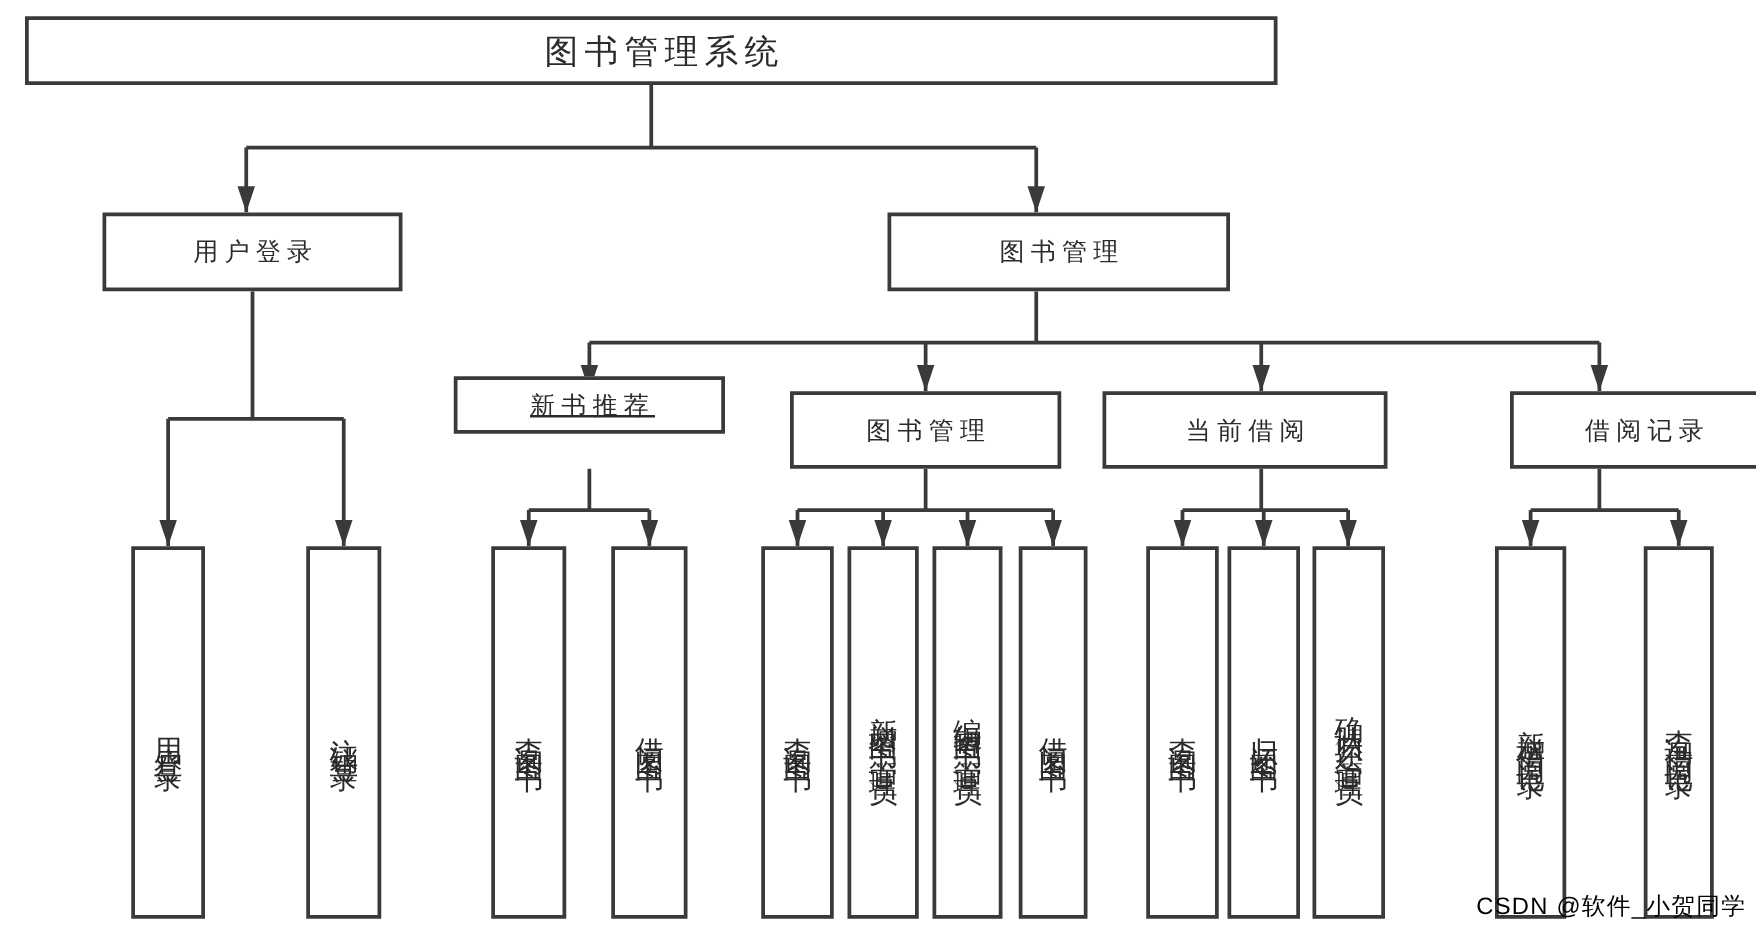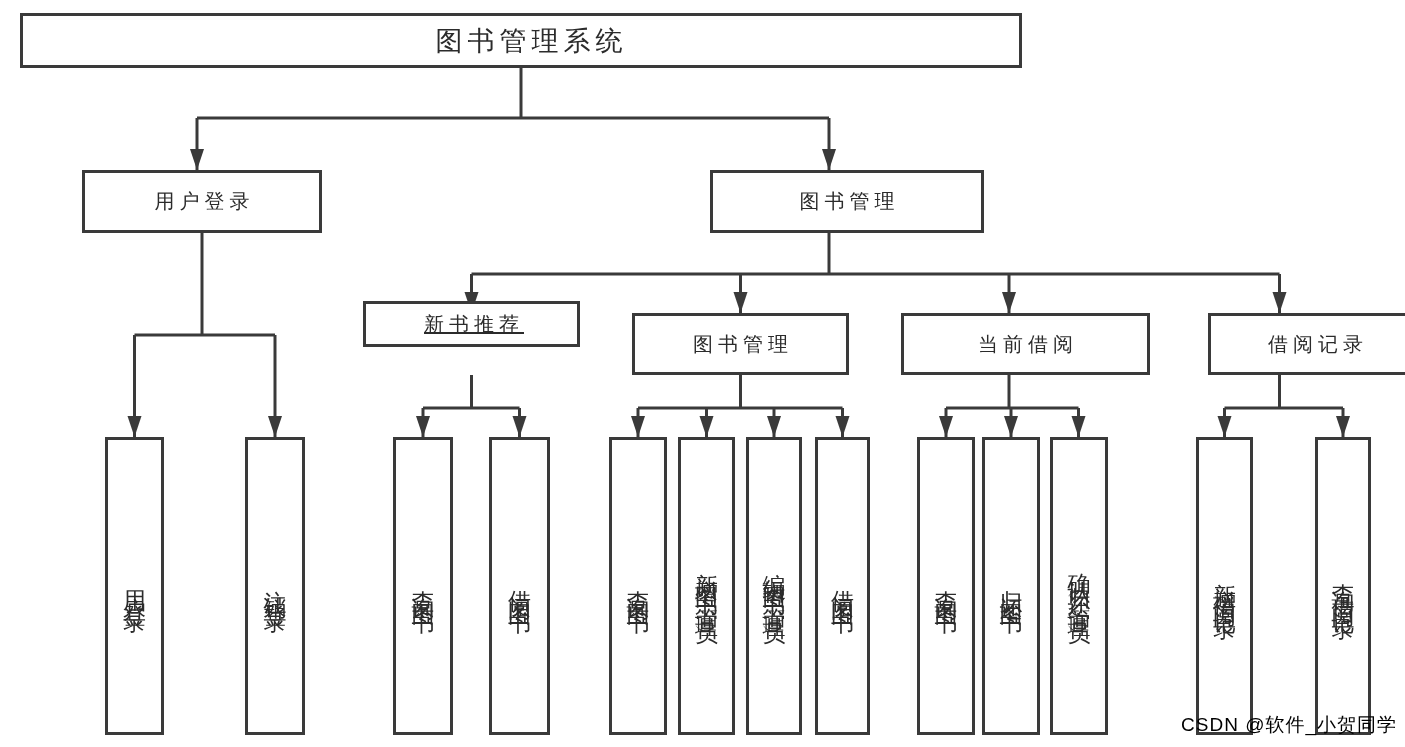--- a/index.html
+++ b/index.html
@@ -128,21 +128,21 @@
     </g>
   </svg>
 
   <div class="box hbox root-box" style="left:20px; top:13px; width:1002px; height:55px;">图书管理系统</div>
 
   <div class="box hbox" style="left:82px; top:170px; width:240px; height:63px;">用户登录</div>
   <div class="box hbox" style="left:710px; top:170px; width:274px; height:63px;">图书管理</div>
 
   <div class="box hbox" style="left:363px; top:301px; width:217px; height:46px;text-decoration:underline;">新书推荐</div>
   <div class="box hbox" style="left:632px; top:313px; width:217px; height:62px;">图书管理</div>
-  <div class="box hbox" style="left:901px; top:313px; width:249px; height:62px;">当前借阅</div>
+  <div class="box hbox" style="left:882px; top:313px; width:228px; height:62px;">当前借阅</div>
   <div class="box hbox" style="left:1208px; top:313px; width:215px; height:62px;">借阅记录</div>
 
   <div class="box vbox" style="left:105px; top:437px; width:59px; height:298px;">用户登录</div>
   <div class="box vbox" style="left:245px; top:437px; width:60px; height:298px;">注销登录</div>
 
   <div class="box vbox" style="left:393px; top:437px; width:60px; height:298px;">查询图书</div>
   <div class="box vbox" style="left:489px; top:437px; width:61px; height:298px;">借阅图书</div>
 
   <div class="box vbox" style="left:609px; top:437px; width:58px; height:298px;">查询图书</div>
   <div class="box vbox" style="left:678px; top:437px; width:57px; height:298px;">新增图书（管理员）</div>

